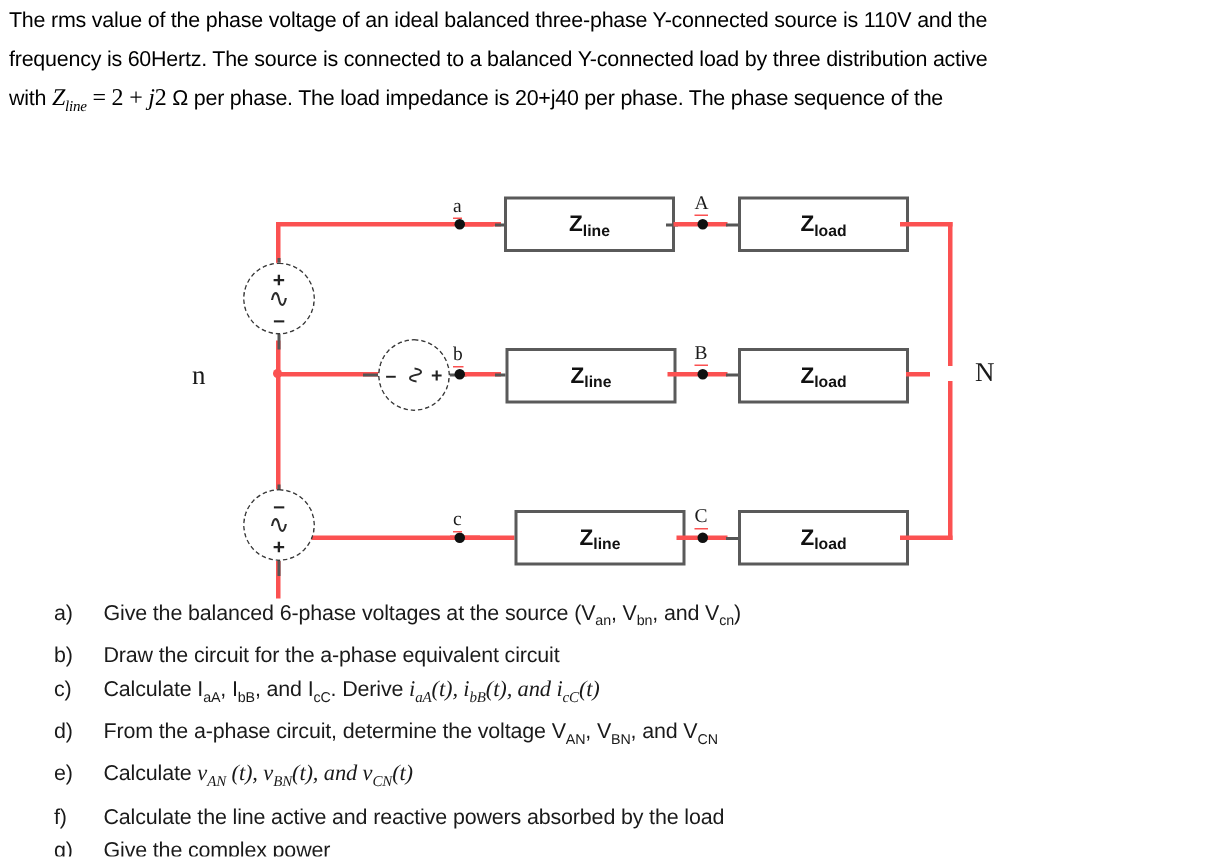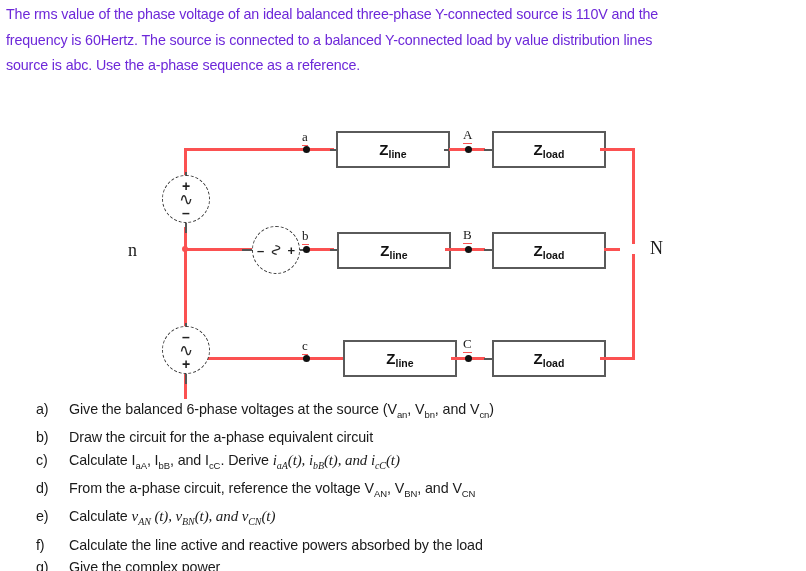--- a/index.html
+++ b/index.html
@@ -3,21 +3,21 @@
 <meta charset="utf-8">
 <style>
   html,body{margin:0;padding:0;}
   body{
     width:806px;height:571px;background:#ffffff;
     font-family:"Liberation Sans","DejaVu Sans",sans-serif;
     color:#161616;overflow:hidden;position:relative;
   }
   .problem-text{
     position:absolute;left:6px;top:2px;width:794px;
-    font-size:14.3px;line-height:25.5px;color:#6d28d9;
+    font-size:14.3px;line-height:25.5px;color:#000000;
     letter-spacing:-0.15px;
   }
   .problem-text p{margin:0;}
   .zsym{font-family:"Liberation Serif","DejaVu Serif",serif;font-style:italic;font-size:16px;}
   .zsym sub{font-size:10px;font-style:italic;}
   .mathplain{font-family:"Liberation Serif","DejaVu Serif",serif;font-size:16px;}
   .mathit{font-family:"Liberation Serif","DejaVu Serif",serif;font-style:italic;font-size:16px;}
 
   
   #circuit{position:absolute;left:0;top:108px;width:806px;height:285px;}
@@ -69,22 +69,24 @@
   .q-body{flex:1;}
   .q-body sub{font-size:9.5px;}
   .q-body i{font-style:italic;font-family:"Liberation Serif","DejaVu Serif",serif;font-size:15px;}
   .q-body i sub{font-size:10px;font-style:italic;}
 </style>
 </head>
 <body>
 
 <div class="problem-text">
   <p>The rms value of the phase voltage of an ideal balanced three-phase Y-connected source is 110V and the</p>
-  <p>frequency is 60Hertz. The source is connected to a balanced Y-connected load by value distribution lines</p>
-  <p>source is abc. Use the a-phase sequence as a reference.</p>
+  <p>frequency is 60Hertz. The source is connected to a balanced Y-connected load by three distribution active</p>
+  <p>
+    <span>with </span><span class="zsym"><span>Z</span><sub>line</sub></span><span class="mathplain"> = 2 + </span><span class="mathit">j</span><span class="mathplain">2</span><span> Ω per phase. The load impedance is 20+j40 per phase. The phase sequence of the</span>
+  </p>
 </div>
 
 <div id="circuit">
 
   <div class="wire wv" style="left:184px;top:41px;height:32px;"></div>
   <div class="wire wv" style="left:184px;top:119px;height:24px;"></div>
   <div class="wire wv" style="left:184px;top:141px;height:80px;"></div>
   <div class="wire wv" style="left:184px;top:266px;height:25px;"></div>
 
   <div class="lead v" style="left:184.5px;top:64px;height:13px;"></div>
@@ -182,21 +184,21 @@
     <div class="q-row">
       <span class="q-key">b)</span>
       <span class="q-body"><span>Draw the circuit for the a-phase equivalent circuit</span></span>
     </div>
     <div class="q-row">
       <span class="q-key">c)</span>
       <span class="q-body"><span>Calculate I</span><sub>aA</sub><span>, I</span><sub>bB</sub><span>, and I</span><sub>cC</sub><span>. Derive </span><i>i</i><i><sub>aA</sub></i><i>(t), </i><i>i</i><i><sub>bB</sub></i><i>(t), and </i><i>i</i><i><sub>cC</sub></i><i>(t)</i></span>
     </div>
     <div class="q-row">
       <span class="q-key">d)</span>
-      <span class="q-body"><span>From the a-phase circuit, reference the voltage V</span><sub>AN</sub><span>, V</span><sub>BN</sub><span>, and V</span><sub>CN</sub></span>
+      <span class="q-body"><span>From the a-phase circuit, determine the voltage V</span><sub>AN</sub><span>, V</span><sub>BN</sub><span>, and V</span><sub>CN</sub></span>
     </div>
     <div class="q-row">
       <span class="q-key">e)</span>
       <span class="q-body"><span>Calculate </span><i>v</i><i><sub>AN</sub></i><i> (t), </i><i>v</i><i><sub>BN</sub></i><i>(t), and </i><i>v</i><i><sub>CN</sub></i><i>(t)</i></span>
     </div>
     <div class="q-row">
       <span class="q-key">f)</span>
       <span class="q-body"><span>Calculate the line active and reactive powers absorbed by the load</span></span>
     </div>
     <div class="q-row">

